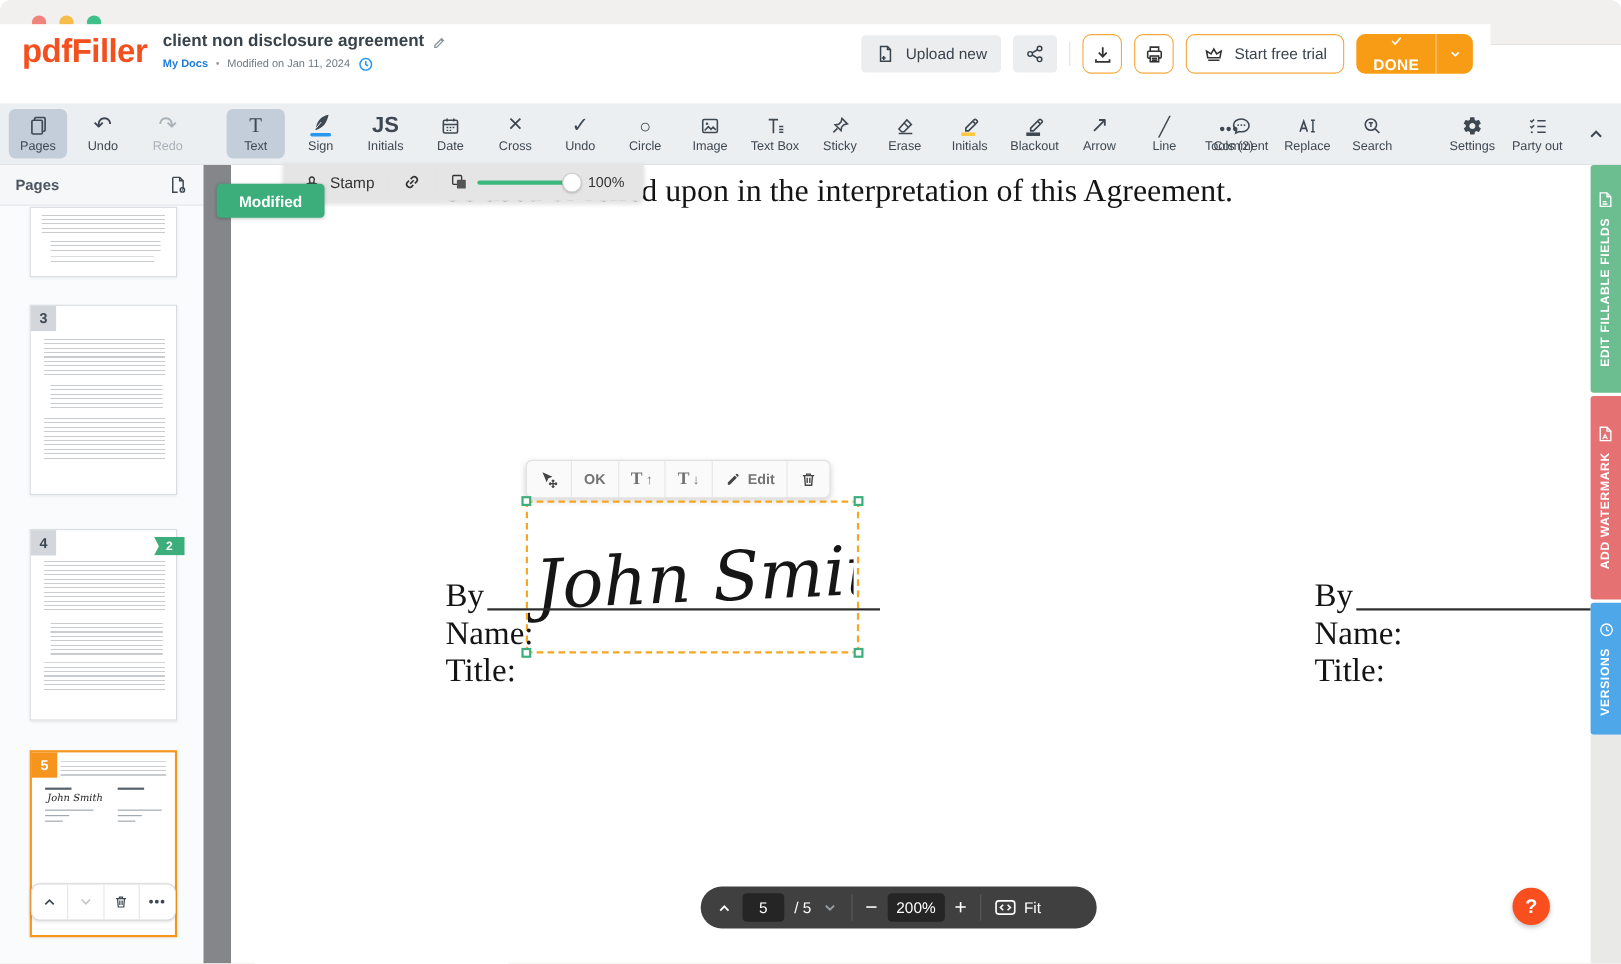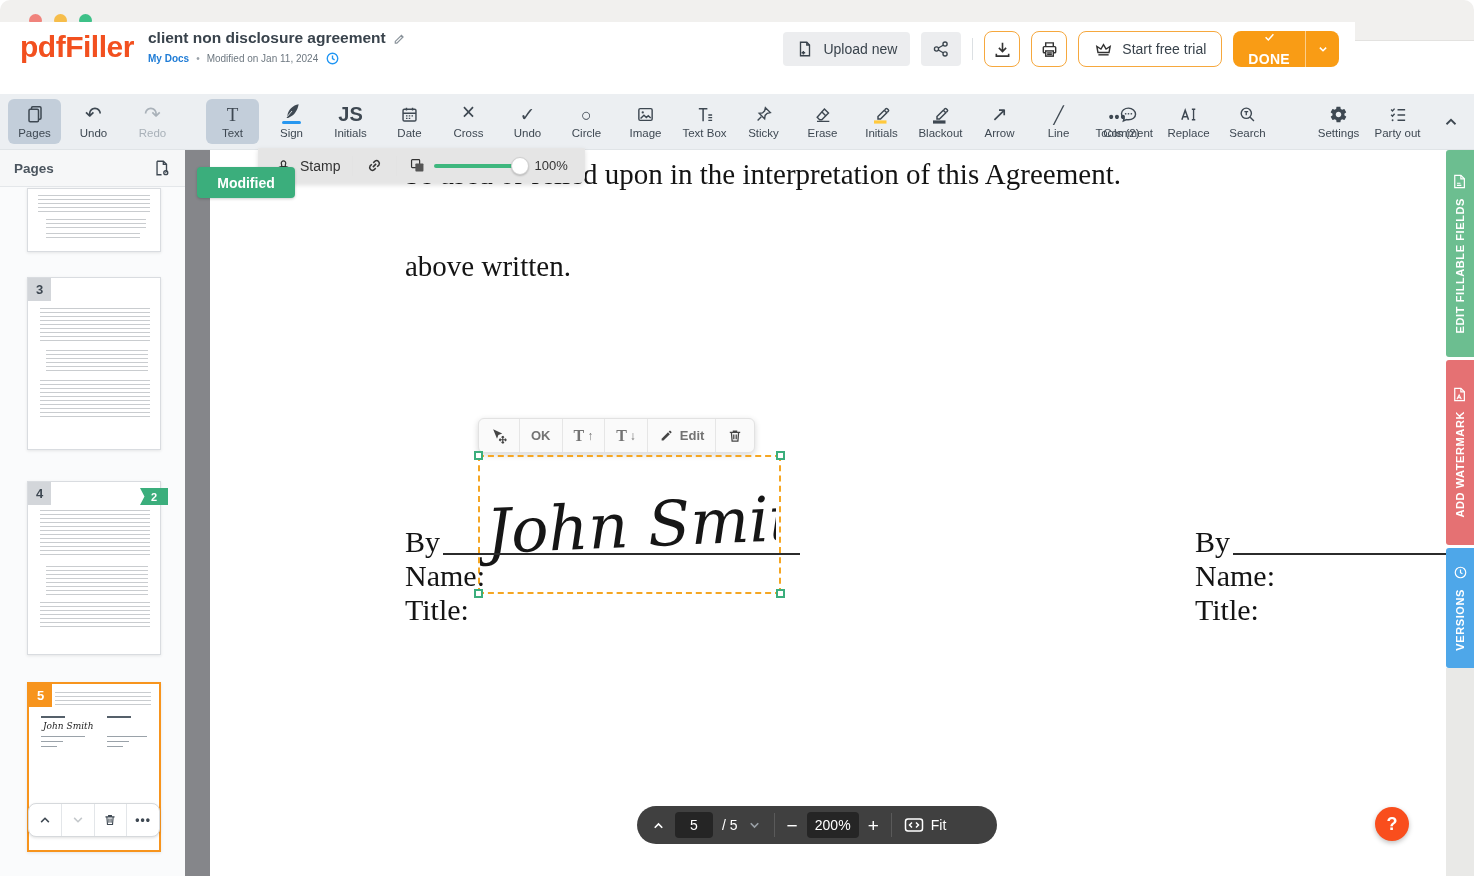--- a/index.html
+++ b/index.html
@@ -436,21 +436,20 @@
         </div>
         <div class="t5cell" style="font-size:12px;font-weight:700;letter-spacing:1px">•••</div>
       </div>
     </div>
   </div>
 
   <div class="abs strip"></div>
 
   <div class="abs doc">
     <div class="dt" style="left:195px;top:8px">be used or relied upon in the interpretation of this Agreement.</div>
-    <div class="dt" style="left:195px;top:100px">above written.</div>
 
     <div class="sigtb">
       <div class="cell">
         <svg width="18" height="18" viewBox="0 0 20 20">
             <path d="M3.5 2.5l4.3 10.5 1.5-4.2 4.3-1.6z" fill="#454545"></path>
             <g stroke="#454545" fill="none" stroke-width="1.3">
               <path d="M14.2 10.2v8M10.2 14.2h8M14.2 10.2l-1.3 1.6M14.2 10.2l1.3 1.6M14.2 18.2l-1.3-1.6M14.2 18.2l1.3-1.6M10.2 14.2l1.6-1.3M10.2 14.2l1.6 1.3M18.2 14.2l-1.6-1.3M18.2 14.2l-1.6 1.3"></path>
             </g>
           </svg>
       </div>

